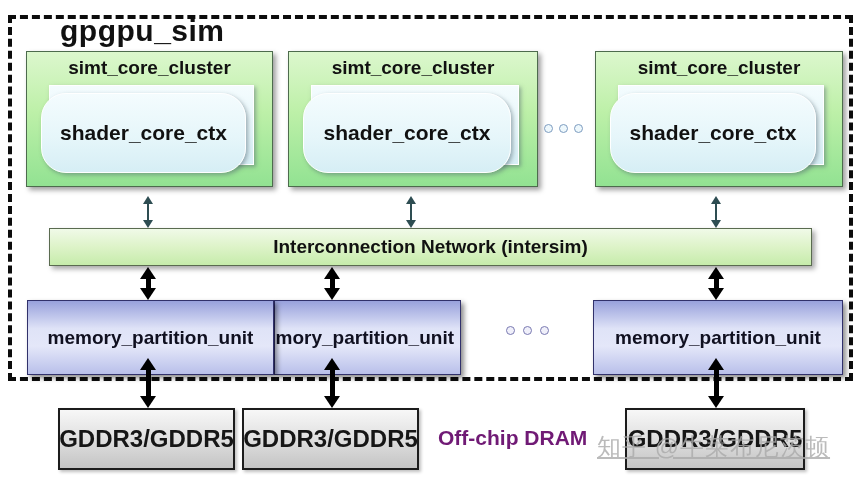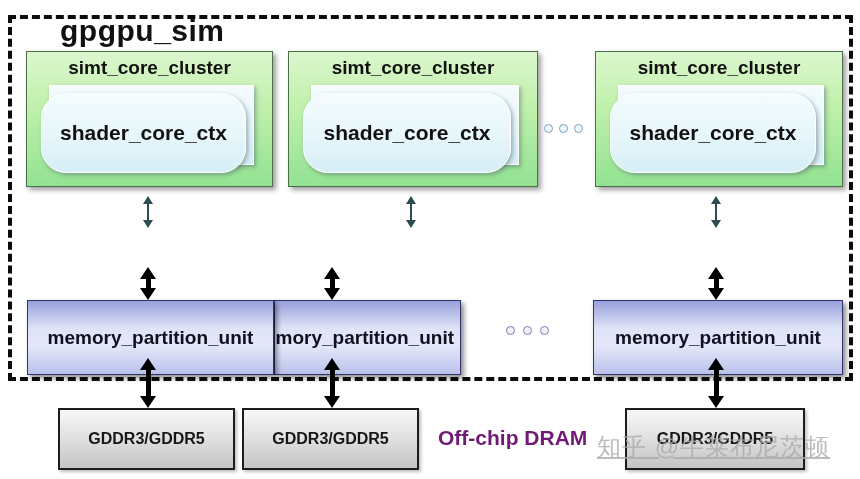--- a/index.html
+++ b/index.html
@@ -52,21 +52,21 @@
     display:flex;align-items:center;justify-content:center;
     font-size:19px;font-weight:bold;color:#101020;white-space:nowrap;
   }
   .mem-clip{overflow:hidden;justify-content:flex-end;padding-right:6px;}
   
   .dram-chip{
     position:absolute;top:408px;height:62px;box-sizing:border-box;
     background:linear-gradient(180deg,#f7f7f7 0%,#e2e2e2 45%,#c4c4c4 100%);
     border:2px solid #1c1c1c;box-shadow:2px 2px 3px rgba(0,0,0,.25);
     display:flex;align-items:center;justify-content:center;
-    font-size:16px;font-weight:bold;color:#161616;white-space:nowrap;
+    font-size:24px;font-weight:bold;color:#161616;white-space:nowrap;
   }
   .offchip-label{
     position:absolute;left:438px;top:426px;font-size:21px;font-weight:bold;color:#701a75;
   }
   .watermark{
     position:absolute;left:597px;top:431px;font-size:24px;color:#ababab;opacity:.8;
     z-index:10;white-space:nowrap;letter-spacing:1px;text-decoration:underline;
   }
   
   .arrow-v{position:absolute;display:flex;flex-direction:column;align-items:center;}
@@ -122,20 +122,21 @@
     <div class="head-up"></div>
       <div class="shaft"></div>
       <div class="head-down"></div>
   </div>
   <div class="arrow-v arrow-thin" style="left:710px;top:196px;width:12px;height:32px;">
     <div class="head-up"></div>
       <div class="shaft"></div>
       <div class="head-down"></div>
   </div>
 
+  <div class="interconnect">Interconnection Network (intersim)</div>
 
   <div class="arrow-v arrow-thick" style="left:139px;top:267px;width:18px;height:33px;">
     <div class="head-up"></div>
       <div class="shaft"></div>
       <div class="head-down"></div>
   </div>
   <div class="arrow-v arrow-thick" style="left:323px;top:267px;width:18px;height:33px;">
     <div class="head-up"></div>
       <div class="shaft"></div>
       <div class="head-down"></div>

